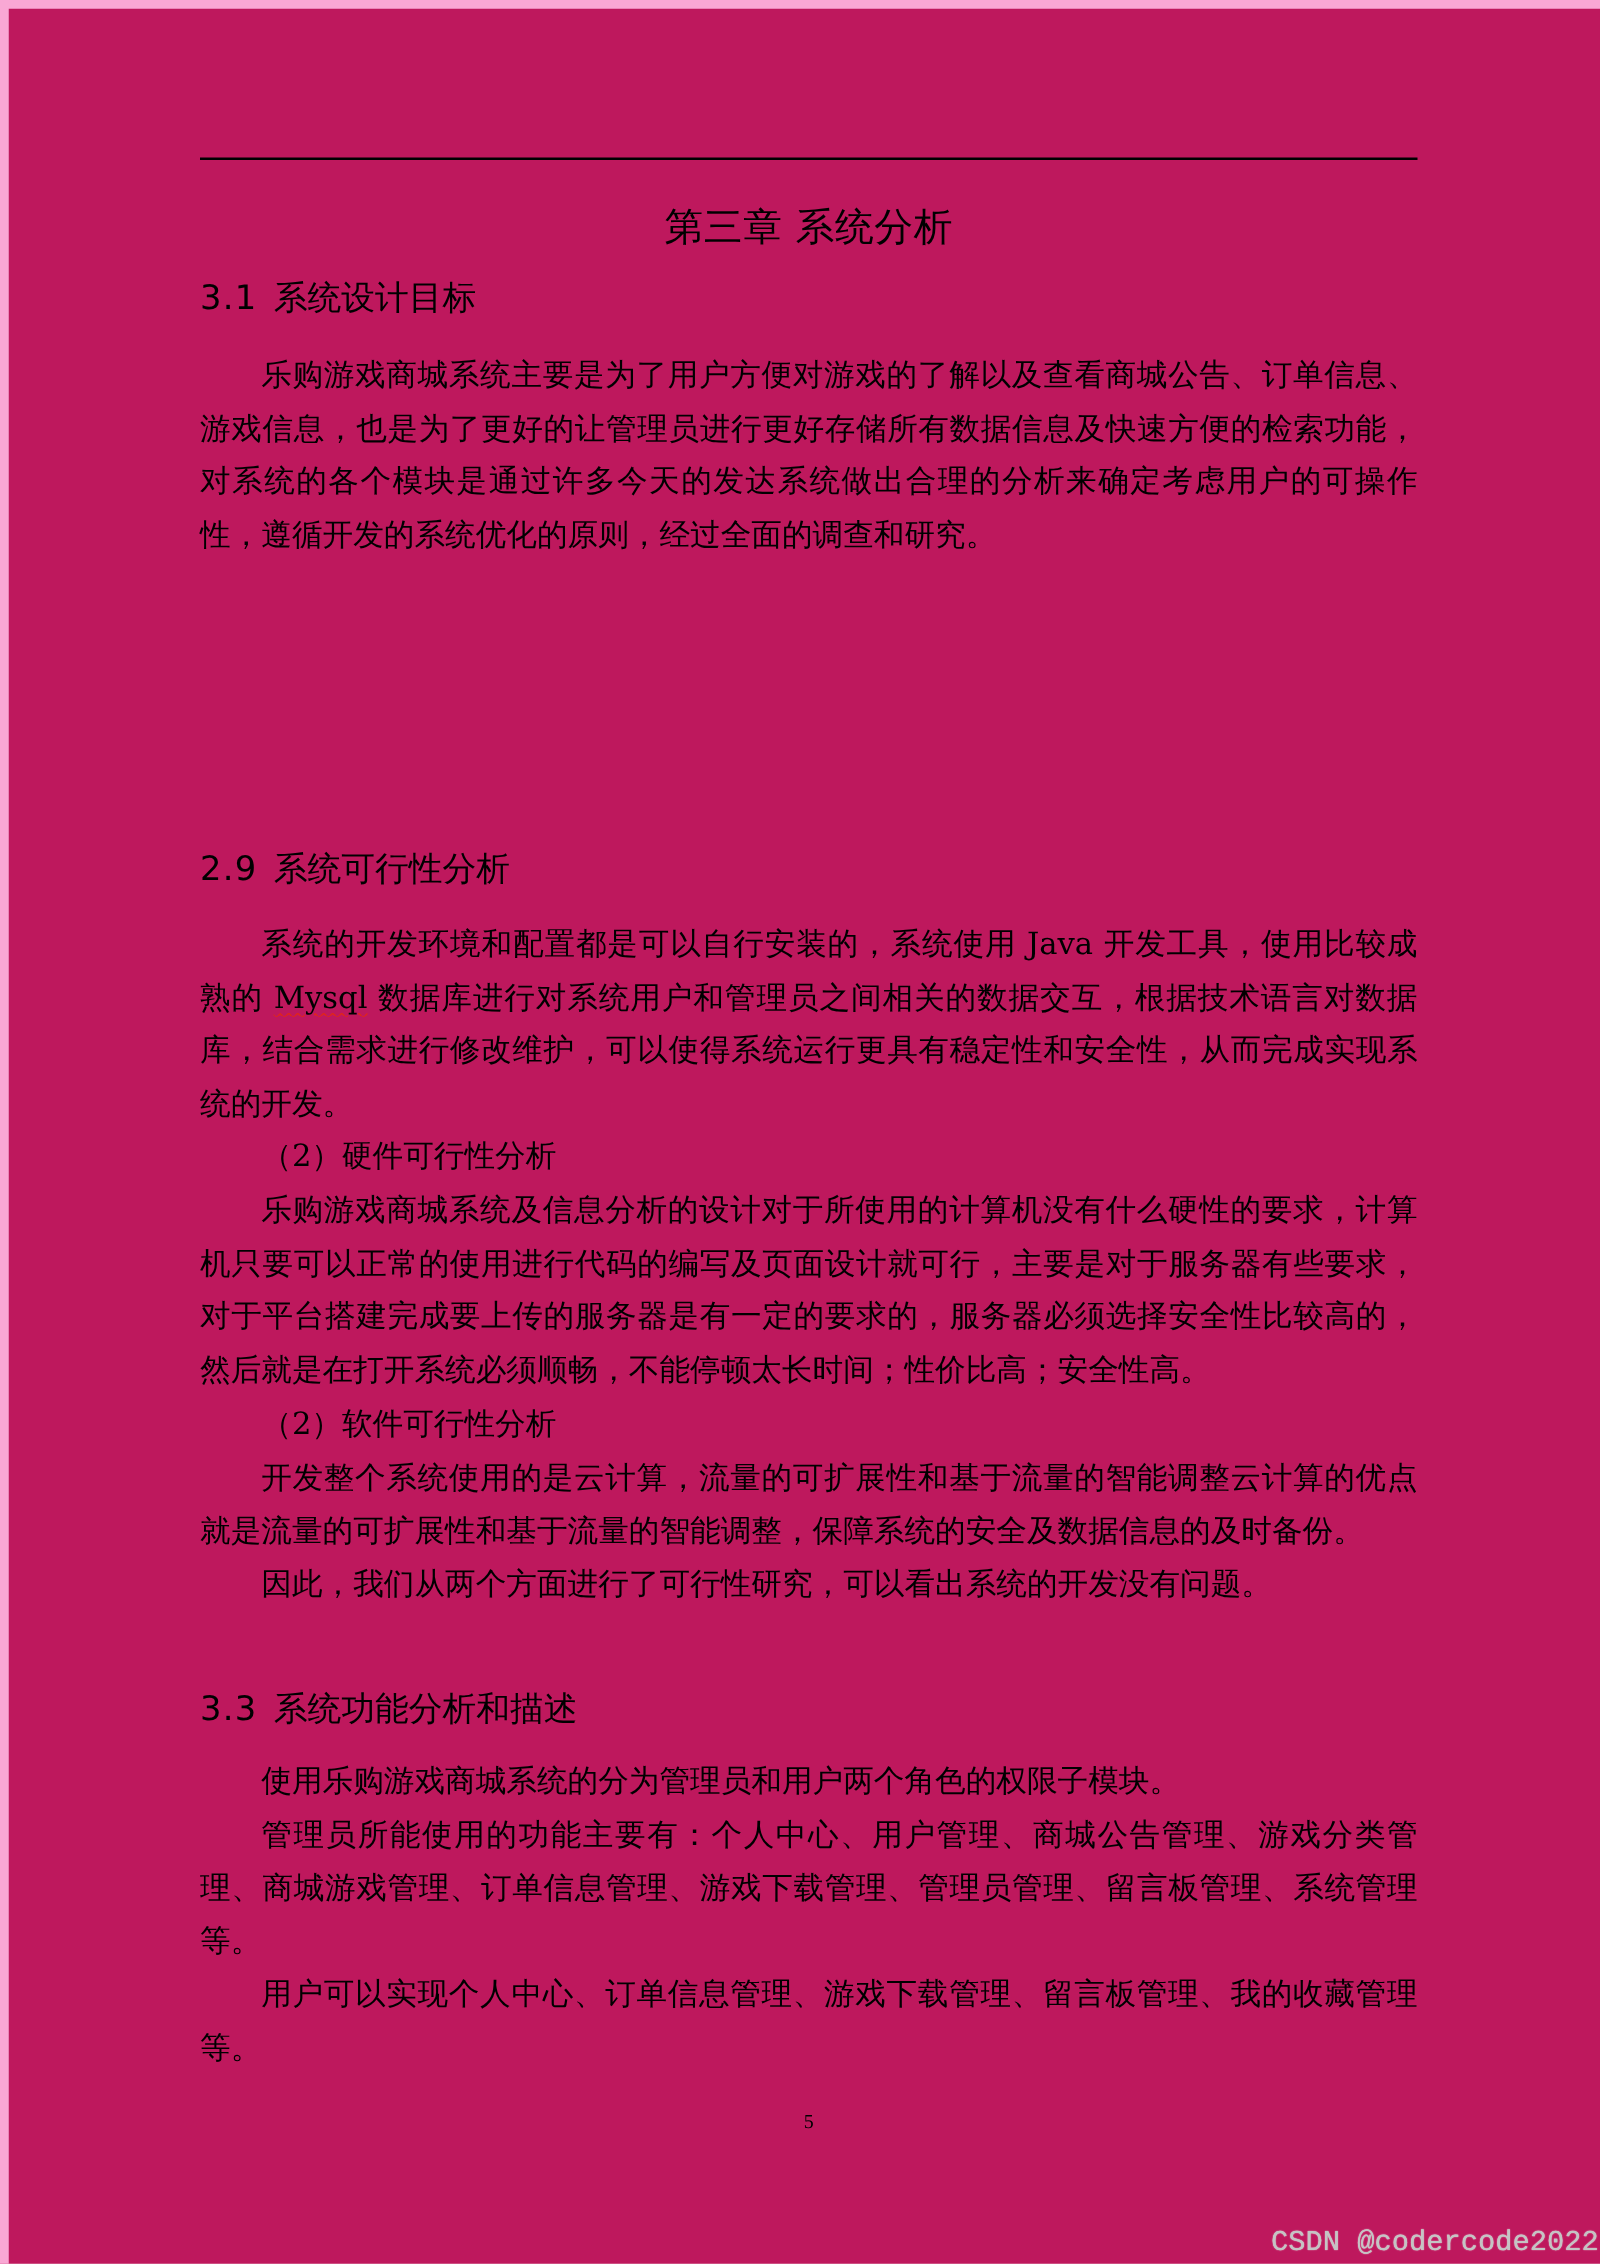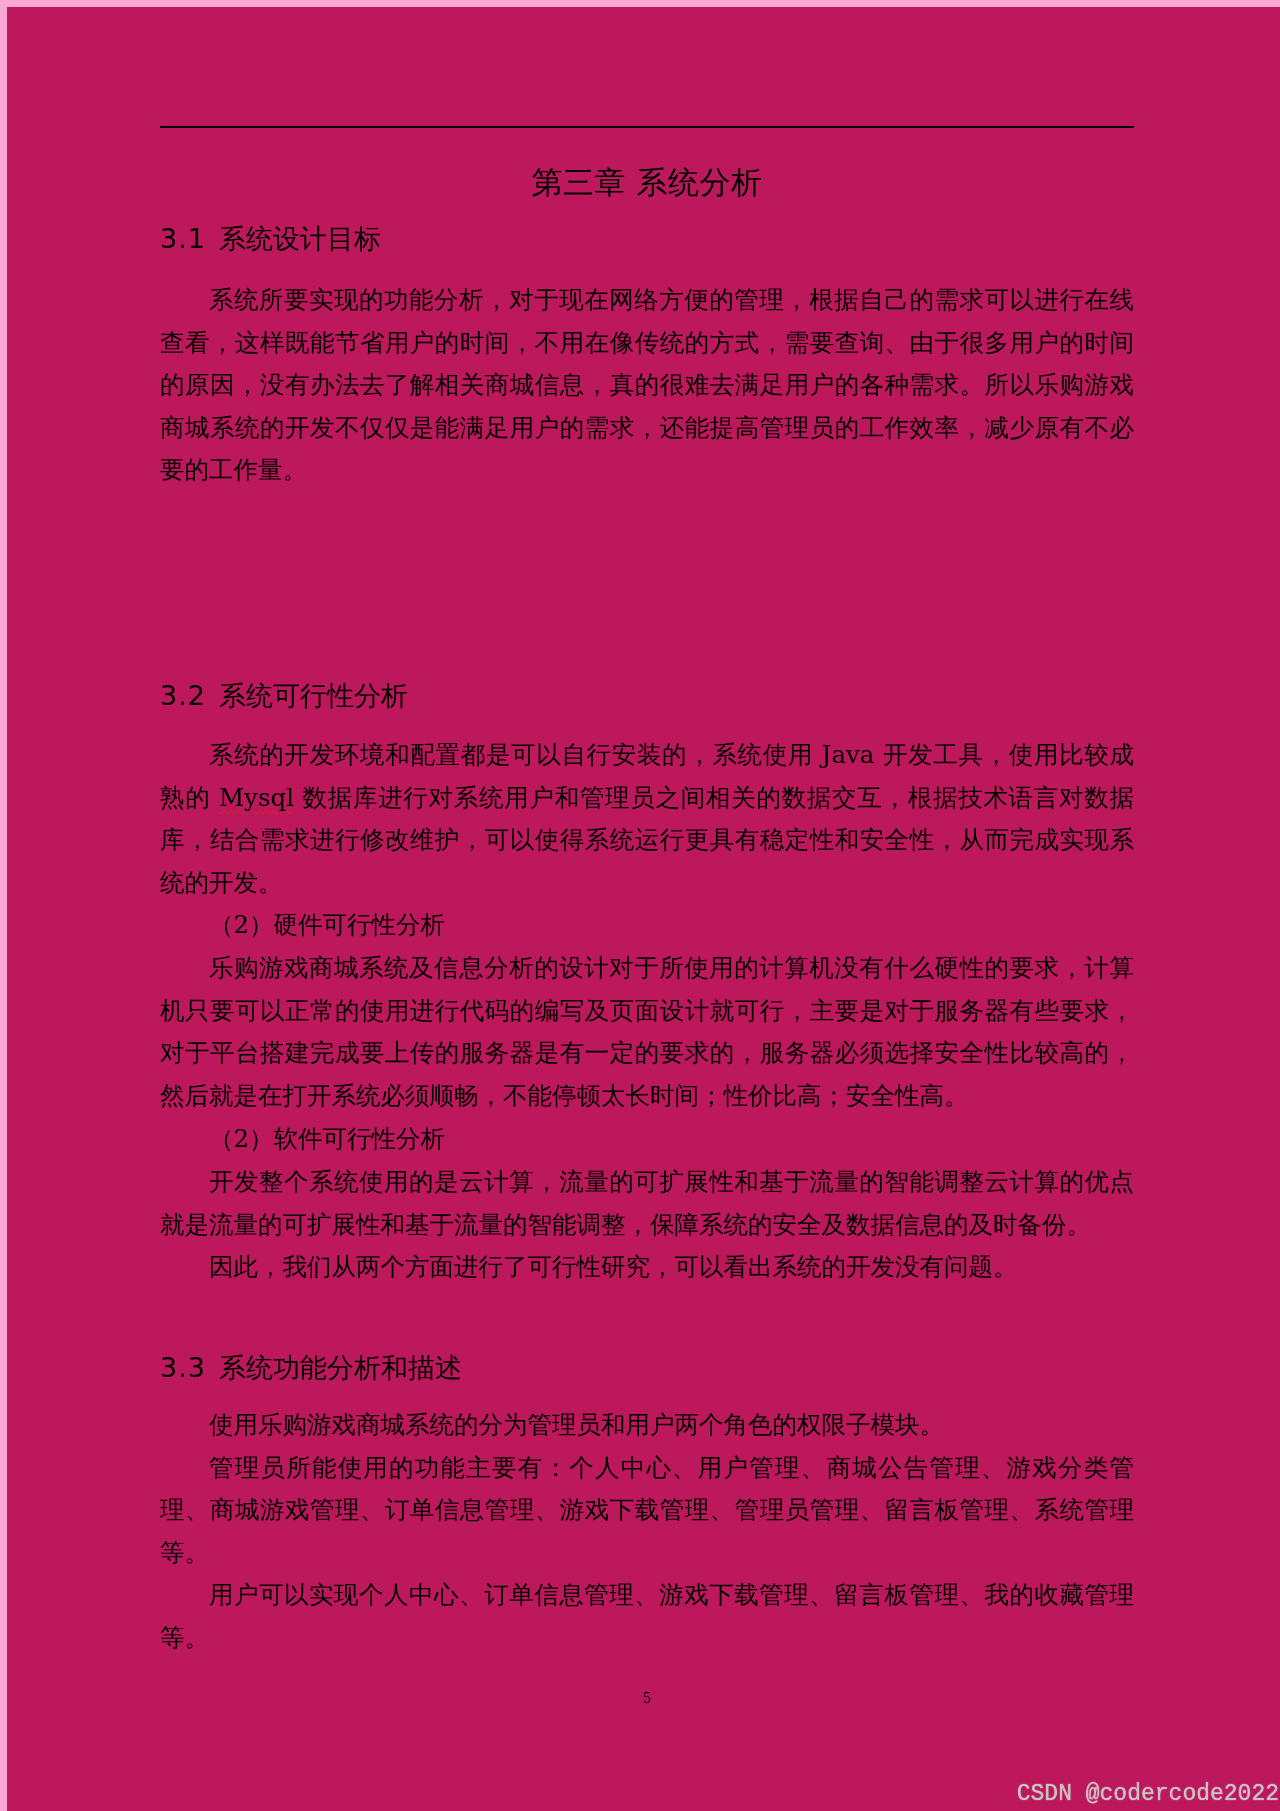--- a/index.html
+++ b/index.html
@@ -53,25 +53,25 @@
 <div class="page">
 
   <div class="header-rule"></div>
 
   <div class="chapter-title">第三章  系统分析</div>
 
   <div class="section-heading" style="top:212px;">
     <span class="num">3.1</span><span>系统设计目标</span>
   </div>
   <div class="block" style="top:272px;">
-    <p>系统所要实现的功能分析，对于现在网络方便的管理，根据自己的需求可以进行在线查看，这样既能节省用户的时间，不用在像传统的方式，需要查询、由于很多用户的时间的原因，没有办法去了解相关商城信息，真的很难去满足用户的各种需求。所以乐购游戏商城系统的开发不仅仅是能满足用户的需求，还能提高管理员的工作效率，减少原有不必要的工作量。</p>
+    <p>乐购游戏商城系统主要是为了用户方便对游戏的了解以及查看商城公告、订单信息、游戏信息，也是为了更好的让管理员进行更好存储所有数据信息及快速方便的检索功能，对系统的各个模块是通过许多今天的发达系统做出合理的分析来确定考虑用户的可操作性，遵循开发的系统优化的原则，经过全面的调查和研究。</p>
   </div>
 
   <div class="section-heading" style="top:669px;">
-    <span class="num">3.2</span><span>系统可行性分析</span>
+    <span class="num">2.9</span><span>系统可行性分析</span>
   </div>
   <div class="block" style="top:727px;">
     <p><span>系统的开发环境和配置都是可以自行安装的，系统使用 </span><span>Java</span><span> 开发工具，使用比较成熟的 </span><span class="spell">Mysql</span><span> 数据库进行对系统用户和管理员之间相关的数据交互，根据技术语言对数据库，结合需求进行修改维护，可以使得系统运行更具有稳定性和安全性，从而完成实现系统的开发。</span></p>
   </div>
 
   <div class="sub-heading" style="top:897px;">（2）硬件可行性分析</div>
   <div class="block" style="top:940px;">
     <p>乐购游戏商城系统及信息分析的设计对于所使用的计算机没有什么硬性的要求，计算机只要可以正常的使用进行代码的编写及页面设计就可行，主要是对于服务器有些要求，对于平台搭建完成要上传的服务器是有一定的要求的，服务器必须选择安全性比较高的，然后就是在打开系统必须顺畅，不能停顿太长时间；性价比高；安全性高。</p>
   </div>
 

